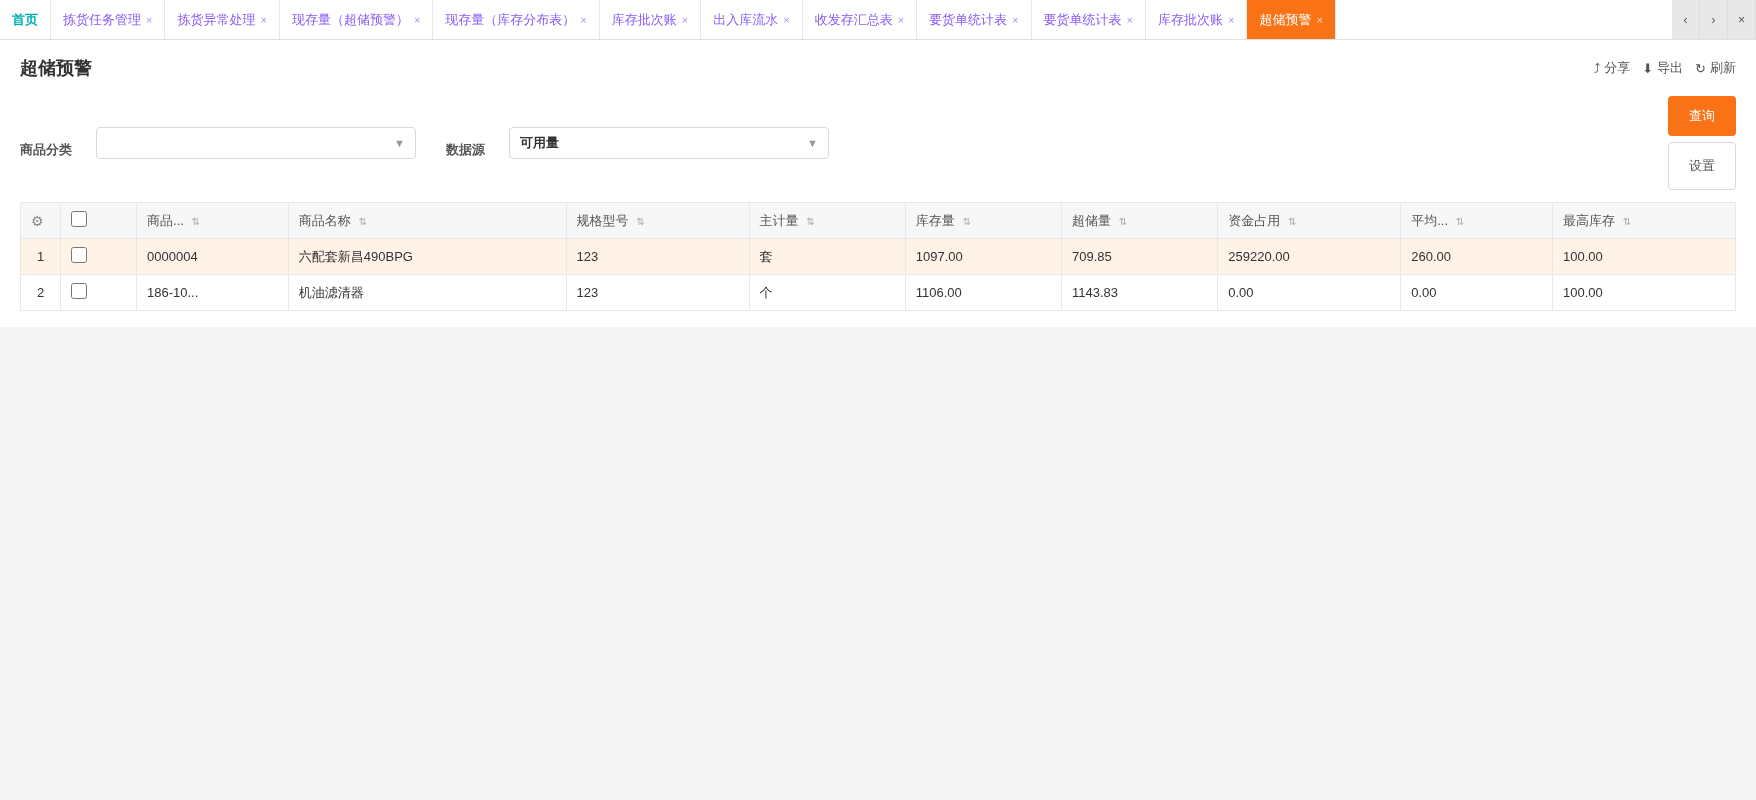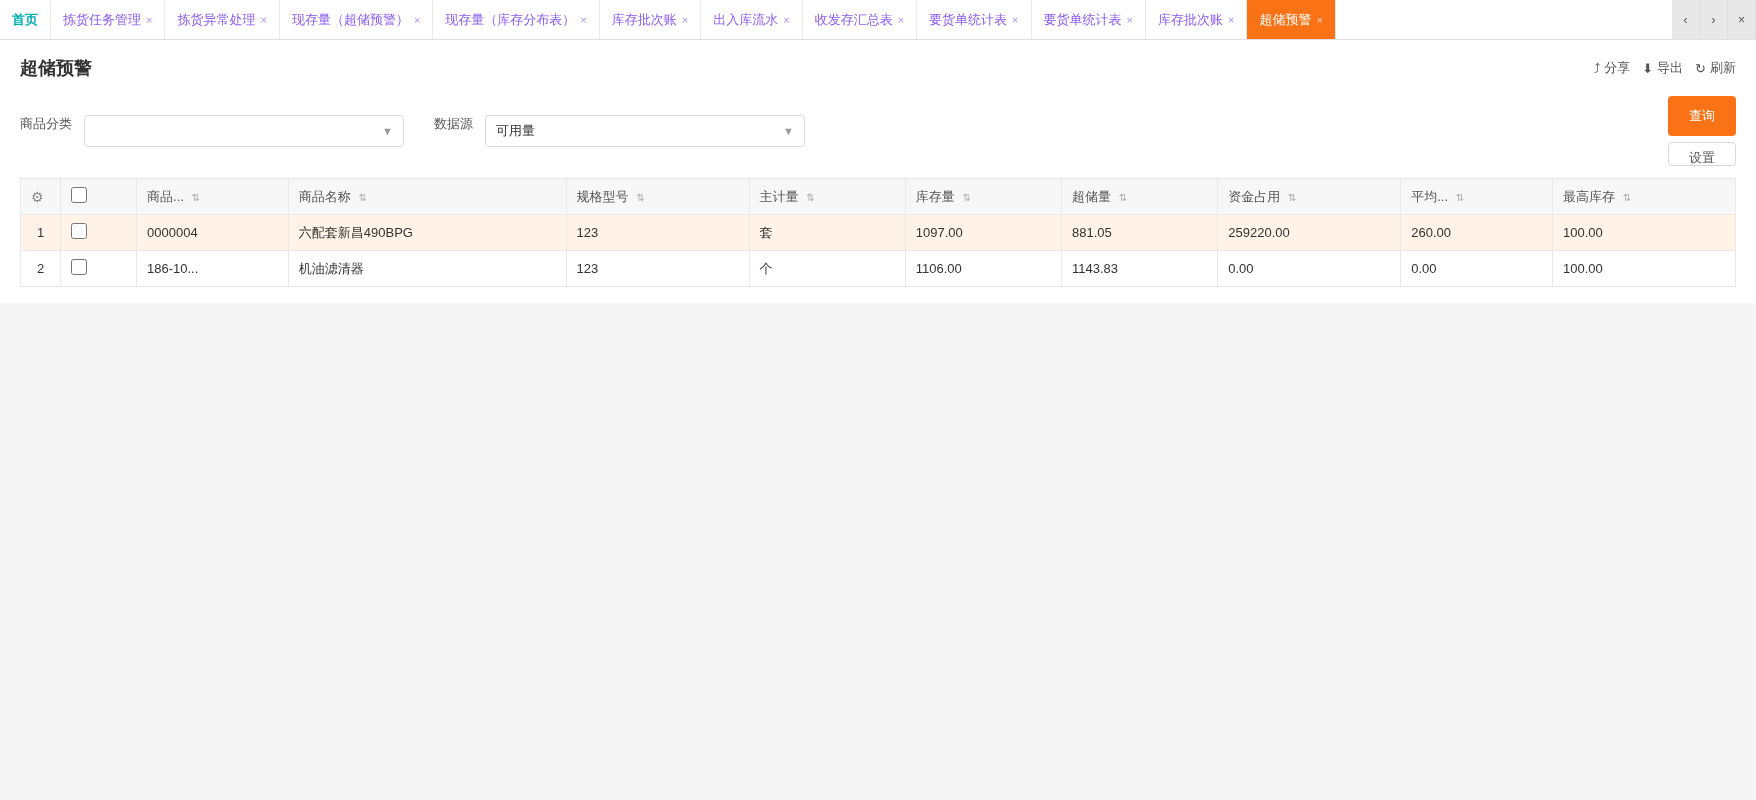--- a/index.html
+++ b/index.html
@@ -90,22 +90,23 @@
     
     .filter-row {
       display: flex;
       align-items: center;
       gap: 30px;
       margin-bottom: 12px;
       flex-wrap: wrap;
     }
     .filter-item {
       display: flex;
-      align-items: flex-start;
-      gap: 12px;
+      align-items: flex-end;
+      gap: 24px;
+      font-weight: bold;
     }
     .filter-label {
       font-size: 13px;
       color: #555;
       white-space: nowrap;
     }
     .filter-select {
       width: 320px;
       height: 32px;
       border: 1px solid #d9d9d9;
@@ -133,21 +134,21 @@
       height: 40px;
     }
     .btn-settings {
       background: #fff;
       color: #555;
       border: 1px solid #d9d9d9;
       border-radius: 4px;
       padding: 6px 20px;
       font-size: 13px;
       cursor: pointer;
-      height: 24px;
+      height: 48px;
     }
 
     .filter-actions {
       display: flex;
       flex-direction: column;
       gap: 6px;
       margin-left: auto;
     }
 
     
@@ -359,21 +360,21 @@
     <tr class="row-highlight">
     <td class="row-num">1</td>
     <td>
       <input type="checkbox" class="table-checkbox" style="">
     </td>
     <td>0000004</td>
     <td>六配套新昌490BPG</td>
     <td>123</td>
     <td>套</td>
     <td>1097.00</td>
-    <td>881.05</td>
+    <td>709.85</td>
     <td>259220.00</td>
     <td>260.00</td>
     <td>100.00</td>
   </tr>
         <tr class="row-normal">
     <td class="row-num">2</td>
     <td>
       <input type="checkbox" class="table-checkbox" style="">
     </td>
     <td>186-10...</td>

